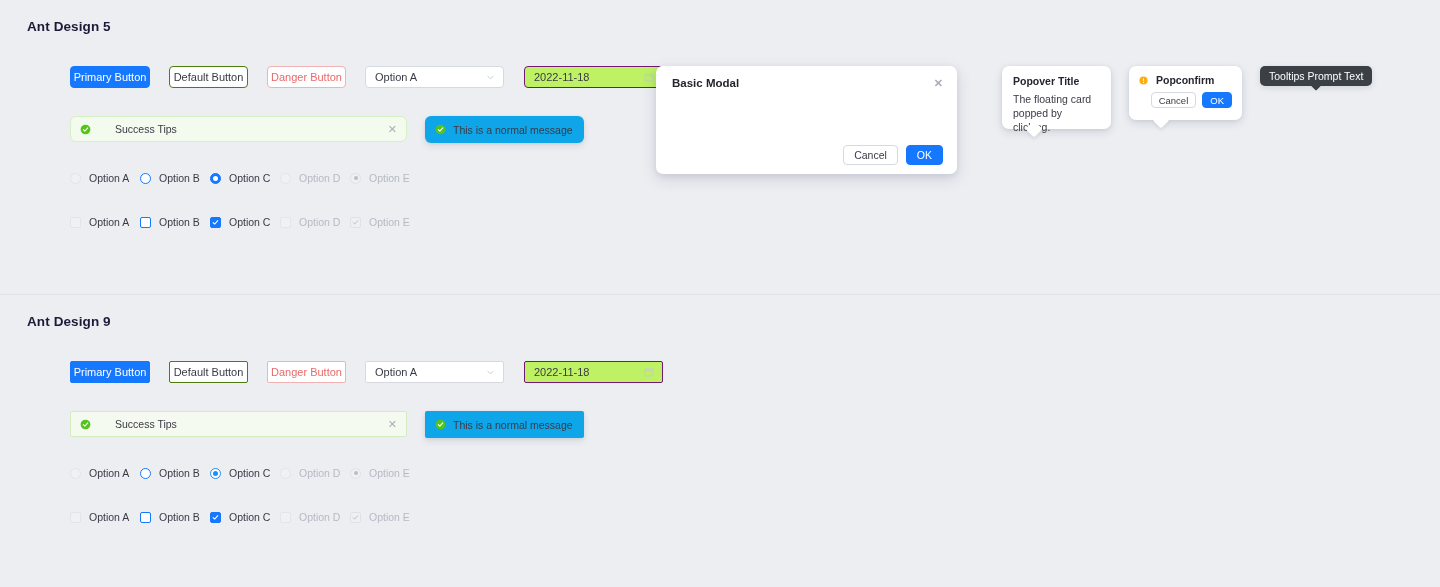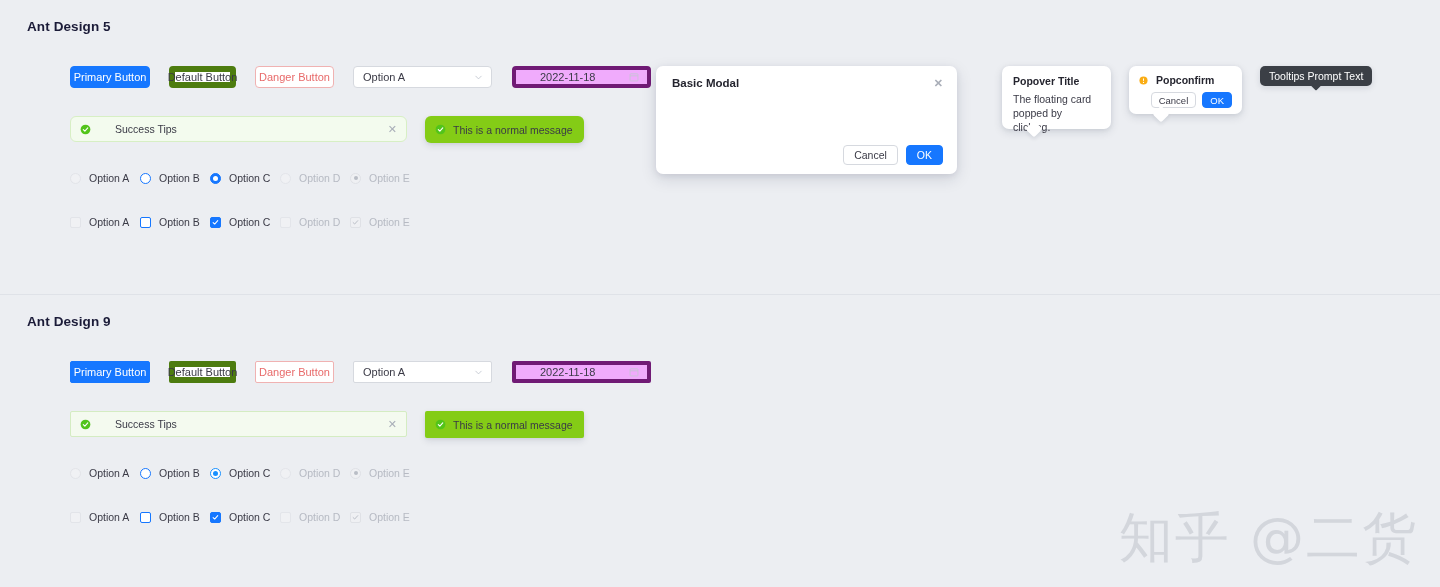--- a/index.html
+++ b/index.html
@@ -26,43 +26,43 @@
   .btn {
     font-size: 11px; line-height: 1; cursor: pointer;
     display: inline-flex; align-items: center; justify-content: center;
     white-space: nowrap;
   }
   .btn-primary {
     width: 80px; height: 22px; background: #1677ff; color: #fff;
     border: 1px solid #1677ff; border-radius: 4px;
   }
   .btn-default {
-    width: 67px; height: 22px; background: #fff; color: #3a3a46;
-    border: 6px solid #4d7c0f; border-radius: 4px; margin-left: 19px;
+    width: 79px; height: 22px; background: #fff; color: #3a3a46;
+    border: 1px solid #4d7c0f; border-radius: 4px; margin-left: 19px;
   }
   .btn-danger {
     width: 79px; height: 22px; background: #fff; color: #e86a6a;
     border: 1px solid #f0b2b2; border-radius: 4px; margin-left: 19px;
   }
   .v4 .btn-primary, .v4 .btn-default, .v4 .btn-danger { border-radius: 2px; }
 
   .select-box {
     position: relative; width: 139px; height: 22px; background: #fff;
     border: 1px solid #d6d9df; border-radius: 4px; margin-left: 19px;
     display: flex; align-items: center; padding: 0 9px;
     font-size: 11px; color: #3a3a46; cursor: pointer;
   }
   .select-box .caret {
     position: absolute; right: 8px; top: 50%; transform: translateY(-50%);
     width: 9px; height: 9px;
   }
   .date-box {
-    position: relative; width: 139px; height: 22px; background: #f0abfc;
-    border: 4px solid #701a75; border-radius: 4px; margin-left: 20px;
-    display: flex; align-items: center; padding: 0 24px;
+    position: relative; width: 139px; height: 22px; background: #bef264;
+    border: 1px solid #701a75; border-radius: 4px; margin-left: 20px;
+    display: flex; align-items: center; padding: 0 9px;
     font-size: 11px; color: #3a3a46; cursor: pointer;
   }
   .date-box .cal {
     position: absolute; right: 8px; top: 50%; transform: translateY(-50%);
     width: 10px; height: 10px;
   }
   .v4 .select-box, .v4 .date-box { border-radius: 2px; }
 
   
   .alert {
@@ -74,21 +74,21 @@
   }
   .v4 .alert { border-radius: 2px; background: #f4faef; border-color: #d4ecc2; }
   .alert .alert-label { margin-left: 24px; }
   .alert .alert-close {
     position: absolute; right: 9px; top: 50%; transform: translateY(-50%);
     font-size: 11px; color: #a9aeb8; cursor: pointer; line-height: 1;
   }
 
   .message {
     position: absolute; left: 425px; top: 116px;
-    height: 27px; background: #84cc16; border-radius: 6px;
+    height: 27px; background: #0ea5e9; border-radius: 6px;
     box-shadow: 0 3px 7px rgba(20,30,60,.10), 0 1px 3px rgba(20,30,60,.06);
     display: flex; align-items: center; padding: 0 11px 0 10px;
     font-size: 10.5px; color: #3a3a46; white-space: nowrap;
   }
   .v4 .message { border-radius: 2px; }
   .message .msg-label { margin-left: 7px; }
 
   .circle-check { width: 11px; height: 11px; flex: 0 0 11px; }
 
   
@@ -169,21 +169,21 @@
   }
   .popover.v5p { left: 1002px; top: 66px; width: 109px; height: 63px; }
   .pop-title {
     font-size: 10.5px; font-weight: bold; color: #25252f;
     padding: 9px 11px 0 11px;
   }
   .pop-text {
     font-size: 10.5px; line-height: 14px; color: #3a3a46; padding: 5px 11px 9px 11px;
   }
 
-  .popconfirm.v5c { left: 1129px; top: 66px; width: 113px; height: 48px; }
+  .popconfirm.v5c { left: 1129px; top: 66px; width: 113px; height: 54px; }
   .pc-head {
     display: flex; align-items: center; padding: 8px 10px 0 10px;
     font-size: 10.5px; font-weight: bold; color: #25252f;
   }
   .pc-head .pc-label { margin-left: 8px; }
   .warn-icon { width: 9px; height: 9px; flex: 0 0 9px; }
   .pc-foot { display: flex; justify-content: flex-end; gap: 6px; padding: 6px 10px 0 10px; }
   .pc-btn {
     font-size: 9.5px; height: 16px; padding: 0 7px; border-radius: 4px;
     display: inline-flex; align-items: center; cursor: pointer;
@@ -438,14 +438,13 @@
           <svg class="tick" viewBox="0 0 10 10">
             <path d="M1.6 5.1 L3.8 7.2 L8.2 2.4" fill="none" stroke="#b9bdc6" stroke-width="1.4" stroke-linecap="round" stroke-linejoin="round"></path>
           </svg>
         </span>
         <span class="opt-label">Option E</span>
       </div>
     </div>
 
   </div>
 
-  <div class="watermark">知乎 @二货</div>
 </div>
 
 </body></html>

